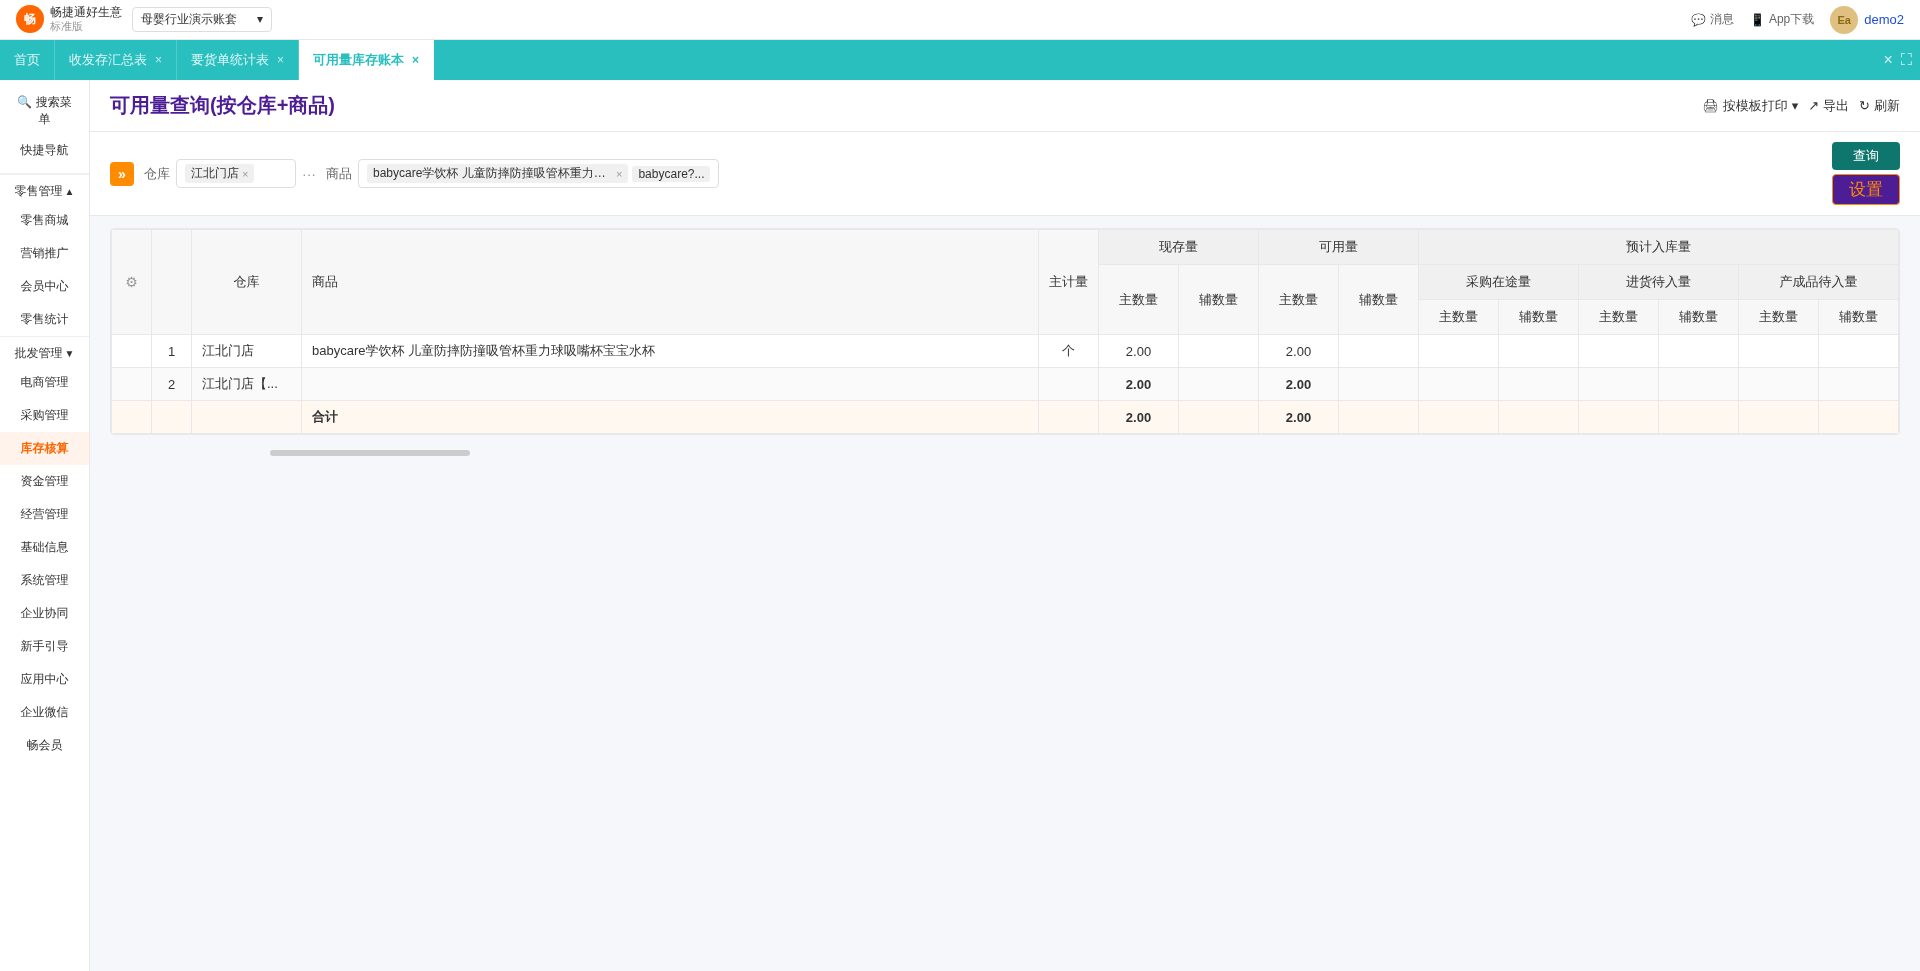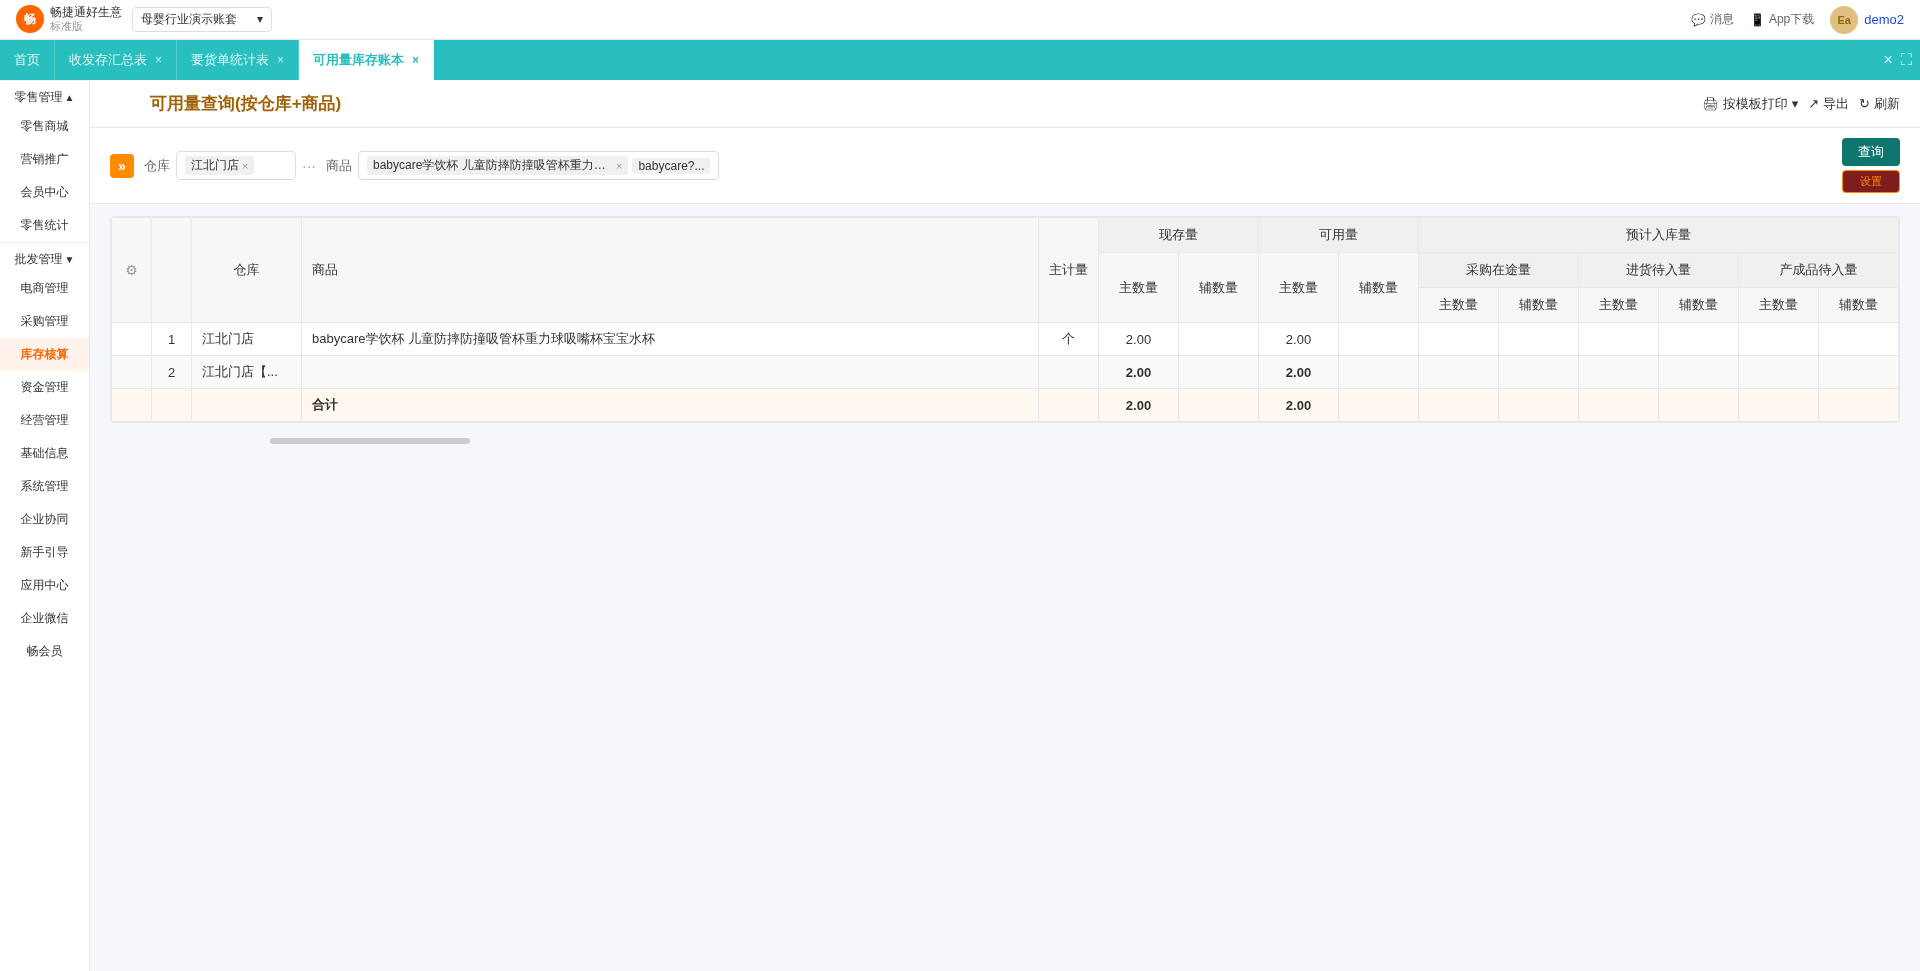--- a/index.html
+++ b/index.html
@@ -39,38 +39,38 @@
     .sidebar-item.active { color: #ff6600; background: #fff3eb; font-weight: bold; }
     .sidebar-group { border-top: 1px solid #f0f0f0; }
     .sidebar-group-title { font-size: 12px; padding: 8px 12px 4px; text-align: center; color: #333; display: flex; align-items: center; justify-content: center; gap: 2px; cursor: pointer; }
     .arrow-icon { font-size: 10px; }
 
     
     .content { flex: 1; overflow: auto; background: #f5f7fa; }
 
     
     .page-header { background: #fff; padding: 12px 20px; display: flex; align-items: center; justify-content: space-between; border-bottom: 1px solid #e8e8e8; }
-    .page-title { font-size: 17px; font-weight: bold; color: #a16207; margin-left: 40px; }
+    .page-title { font-size: 20px; font-weight: bold; color: #4c1d95; }
     .page-actions { display: flex; align-items: center; gap: 10px; }
     .btn-template-print { display: flex; align-items: center; gap: 4px; font-size: 13px; color: #333; cursor: pointer; border: none; background: none; }
     .btn-export { display: flex; align-items: center; gap: 4px; font-size: 13px; color: #333; cursor: pointer; border: none; background: none; }
     .btn-refresh { display: flex; align-items: center; gap: 4px; font-size: 13px; color: #333; cursor: pointer; border: none; background: none; }
 
     
     .filter-bar { background: #fff; padding: 10px 20px; display: flex; align-items: center; gap: 10px; border-bottom: 1px solid #e8e8e8; }
     .filter-expand-btn { width: 24px; height: 24px; background: #ff8c00; border-radius: 4px; color: white; display: flex; align-items: center; justify-content: center; cursor: pointer; font-size: 14px; font-weight: bold; flex-shrink: 0; }
     .filter-group { display: flex; align-items: center; gap: 6px; }
     .filter-label { font-size: 13px; color: #666; white-space: nowrap; }
     .filter-input-box { border: 1px solid #ddd; border-radius: 4px; padding: 4px 8px; min-width: 120px; display: flex; align-items: center; flex-wrap: wrap; gap: 4px; background: #fff; }
     .filter-tag { background: #f0f0f0; border-radius: 3px; padding: 1px 6px; font-size: 12px; display: flex; align-items: center; gap: 3px; }
     .filter-tag-close { cursor: pointer; color: #999; font-size: 11px; }
     .filter-ellipsis { color: #999; font-size: 14px; cursor: pointer; }
     .filter-actions { margin-left: auto; display: flex; flex-direction: column; gap: 4px; }
     .btn-query { background: #0f766e; color: white; border: none; border-radius: 4px; padding: 5px 16px; font-size: 13px; cursor: pointer; white-space: nowrap; }
-    .btn-settings { background: #7f1d1d; color: #ff8c00; border: 1px solid #ff8c00; border-radius: 4px; padding: 3px 16px; font-size: 11px; cursor: pointer; }
+    .btn-settings { background: #4c1d95; color: #ff8c00; border: 1px solid #ff8c00; border-radius: 4px; padding: 3px 16px; font-size: 17px; cursor: pointer; }
 
     
     .table-container { margin: 12px 20px; background: #fff; border: 1px solid #e8e8e8; border-radius: 4px; overflow: auto; }
     table { width: 100%; border-collapse: collapse; font-size: 13px; }
     thead tr { background: #f7f7f7; }
     th { padding: 8px 10px; text-align: center; border: 1px solid #e8e8e8; color: #333; font-weight: normal; white-space: nowrap; }
     td { padding: 7px 10px; text-align: center; border: 1px solid #e8e8e8; color: #333; }
     tr:nth-child(even) td { background: #fafafa; }
     .col-gear { width: 40px; }
     .col-no { width: 40px; }
@@ -149,20 +149,27 @@
   </div>
   <div class="tab-bar-end">
     <button title="关闭">×</button>
     <button title="展开">⛶</button>
   </div>
 </div>
 
 <div class="main-layout">
 
   <div class="sidebar">
+    <div class="sidebar-top">
+      <div class="sidebar-search">
+        <span>🔍</span>
+        <span>搜索菜单</span>
+      </div>
+      <div class="sidebar-nav-label">快捷导航</div>
+    </div>
 
     <div class="sidebar-group">
       <div class="sidebar-group-title">
         <span>零售管理</span>
         <span class="arrow-icon">▲</span>
       </div>
     </div>
     <div class="sidebar-item">
       <span>零售商城</span>
     </div>

